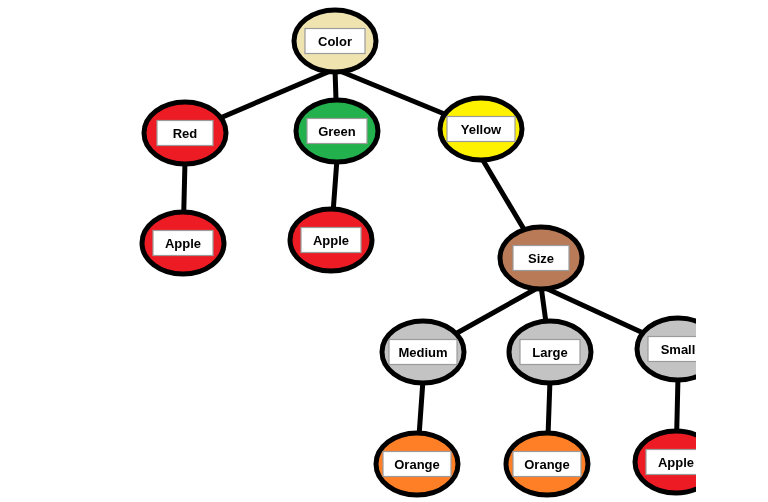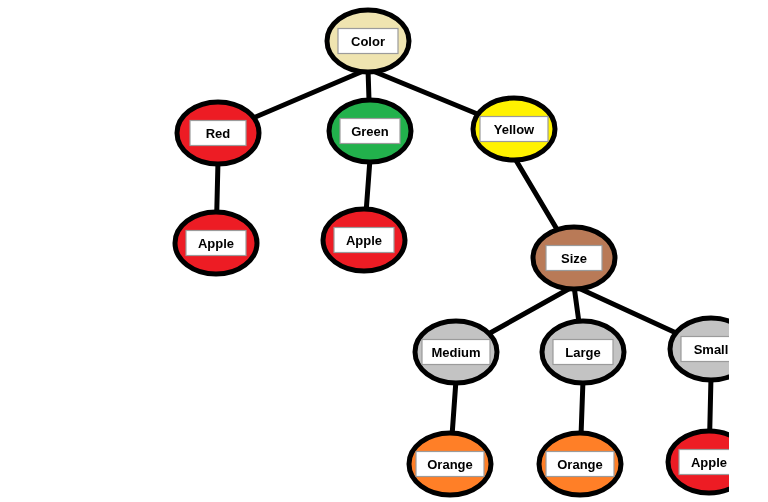--- a/index.html
+++ b/index.html
@@ -7,21 +7,20 @@
     padding: 0;
     background: #ffffff;
   }
   #canvas-wrap {
     position: relative;
     width: 696px;
     height: 502px;
     background: #ffffff;
     overflow: hidden;
     font-family: "Liberation Sans", sans-serif;
-    padding-left: 33px;
   }
   svg text {
     font-family: "Liberation Sans", sans-serif;
     font-weight: bold;
     fill: #000000;
   }
 </style>
 </head>
 <body>
 

